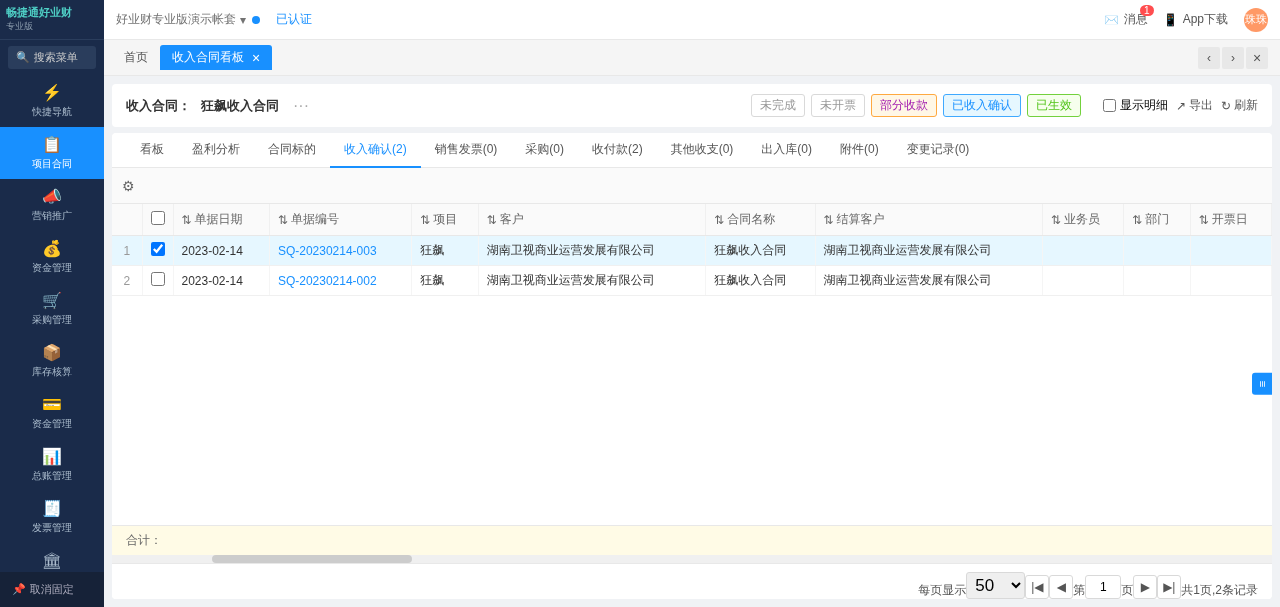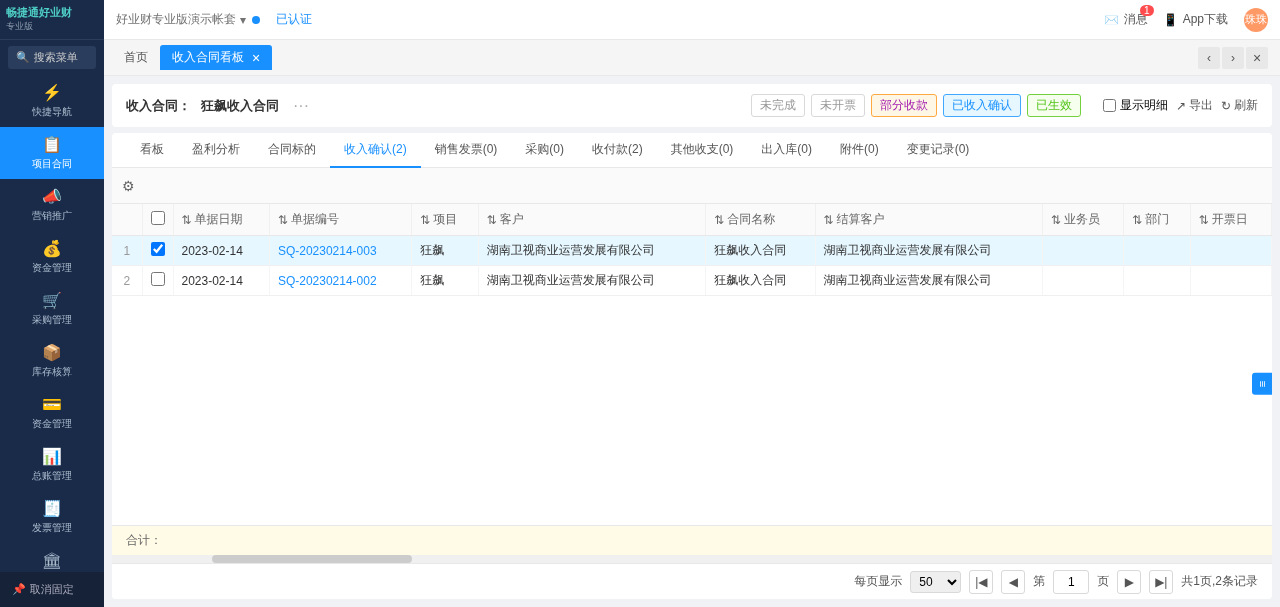--- a/index.html
+++ b/index.html
@@ -78,22 +78,22 @@
     td { padding: 6px 8px; border-bottom: 1px solid #f0f0f0; border-right: 1px solid #f5f5f5; color: #333; white-space: nowrap; }
     tr.selected td { background: #e6f7ff; }
     .row-num { color: #999; text-align: center; width: 30px; }
     .checkbox { width: 14px; height: 14px; cursor: pointer; }
     .link { color: #1890ff; text-decoration: none; cursor: pointer; }
 
     
     .summary-row { background: #fffbe6; padding: 6px 14px; font-size: 12px; color: #666; border-top: 1px solid #e8e8e8; display: flex; align-items: center; gap: 8px; flex-shrink: 0; }
 
     
-    .pagination { height: 36px; background: #fff; display: flex; align-items: center; justify-content: flex-end; padding: 0 14px; border-top: 1px solid #e8e8e8; flex-shrink: 0; gap: 8px; font-size: 12px; color: #555; }
-    .page-size-select { border: 1px solid #d9d9d9; border-radius: 3px; padding: 2px 4px; font-size: 12px; }
+    .pagination { height: 36px; background: #fff; display: flex; align-items: flex-end; justify-content: flex-end; padding: 0 14px; border-top: 1px solid #e8e8e8; flex-shrink: 0; font-size: 12px; color: #555; }
+    .page-size-select { border: 1px solid #d9d9d9; border-radius: 3px; padding: 2px 4px; font-size: 17px; }
     .page-btn { width: 24px; height: 24px; border: 1px solid #d9d9d9; background: #fff; border-radius: 3px; cursor: pointer; display: flex; align-items: center; justify-content: center; font-size: 12px; color: #555; }
     .page-input { width: 36px; height: 24px; border: 1px solid #d9d9d9; border-radius: 3px; text-align: center; font-size: 12px; }
 
     
     .scroll-area { overflow-y: auto; flex: 1; }
     .scroll-area::-webkit-scrollbar { width: 6px; }
     .scroll-area::-webkit-scrollbar-thumb { background: #ccc; border-radius: 3px; }
 
     
     .h-scroll { height: 8px; background: #f0f0f0; overflow-x: auto; flex-shrink: 0; }

